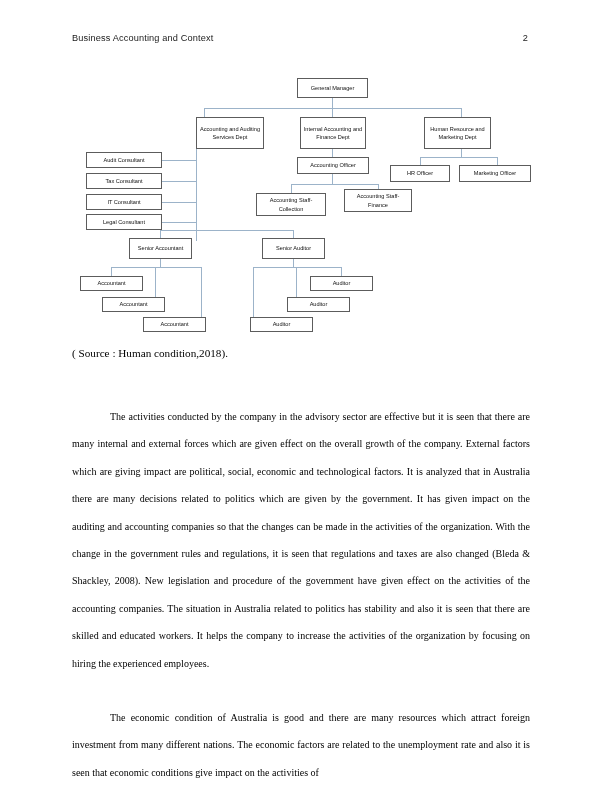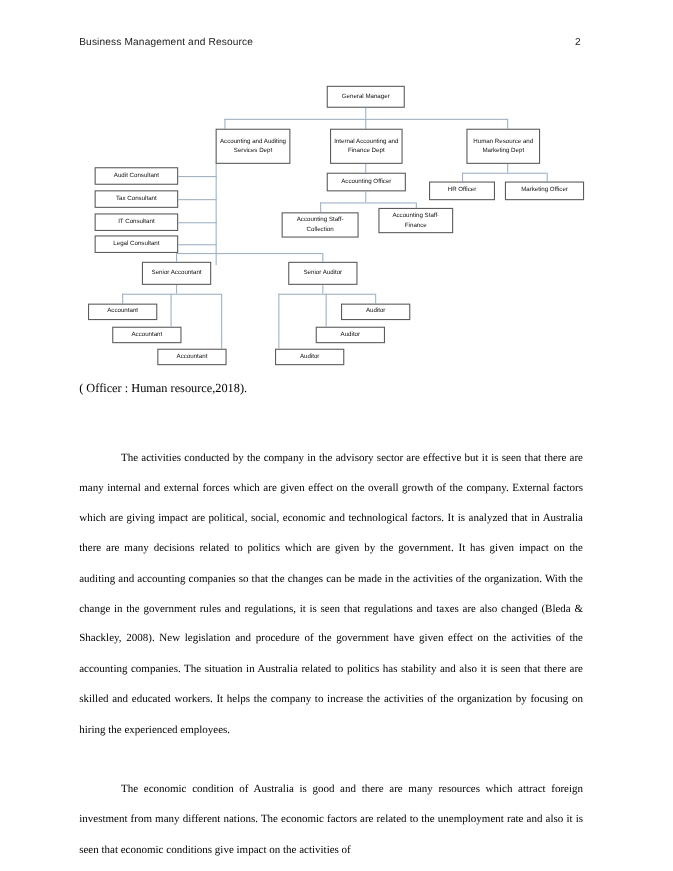--- a/index.html
+++ b/index.html
@@ -91,21 +91,21 @@
     color: #000000;
   }
   .para + .para { margin-top: 27px; }
 </style>
 </head>
 <body>
 
 <div class="page">
 
   <div class="header">
-    <span class="header-title">Business Management and Resource</span>
+    <span class="header-title">Business Accounting and Context</span>
     <span class="header-page">2</span>
   </div>
 
   <div class="chart">
 
     <div class="conn v" style="left:332px; top:37px; height:11px;"></div>
     <div class="conn h" style="left:204px; top:48px; width:257px;"></div>
     <div class="conn v" style="left:204px; top:48px; height:10px;"></div>
     <div class="conn v" style="left:332px; top:48px; height:10px;"></div>
     <div class="conn v" style="left:461px; top:48px; height:10px;"></div>
@@ -179,20 +179,20 @@
 
     <div class="node" style="left:143px; top:257px; width:63px; height:15px;">Accountant</div>
 
     <div class="node" style="left:310px; top:216px; width:63px; height:15px;">Auditor</div>
 
     <div class="node" style="left:287px; top:237px; width:63px; height:15px;">Auditor</div>
 
     <div class="node" style="left:250px; top:257px; width:63px; height:15px;">Auditor</div>
   </div>
 
-  <div class="caption">( Officer : Human resource,2018).</div>
+  <div class="caption">( Source : Human condition,2018).</div>
 
   <div class="body">
     <p class="para">The activities conducted by the company in the advisory sector are effective but it is seen that there are many internal and external forces which are given effect on the overall growth of the company.  External factors which are giving impact are political, social, economic and technological factors.  It is analyzed that in Australia there are many decisions related to politics which are given by the government.  It has given impact on the auditing and accounting companies so that the changes can be made in the activities of the organization. With the change in the government rules and regulations, it is seen that regulations and taxes are also changed (Bleda &amp; Shackley, 2008).  New legislation and procedure of the government have given effect on the activities of the accounting companies. The situation in Australia related to politics has stability and also it is seen that there are skilled and educated workers. It helps the company to increase the activities of the organization by focusing on hiring the experienced employees.</p>
     <p class="para">The economic condition of Australia is good and there are many resources which attract foreign investment from many different nations. The economic factors are related to the unemployment rate and also it is seen that economic conditions give impact on the activities of</p>
   </div>
 
 </div>
 
 </body></html>

